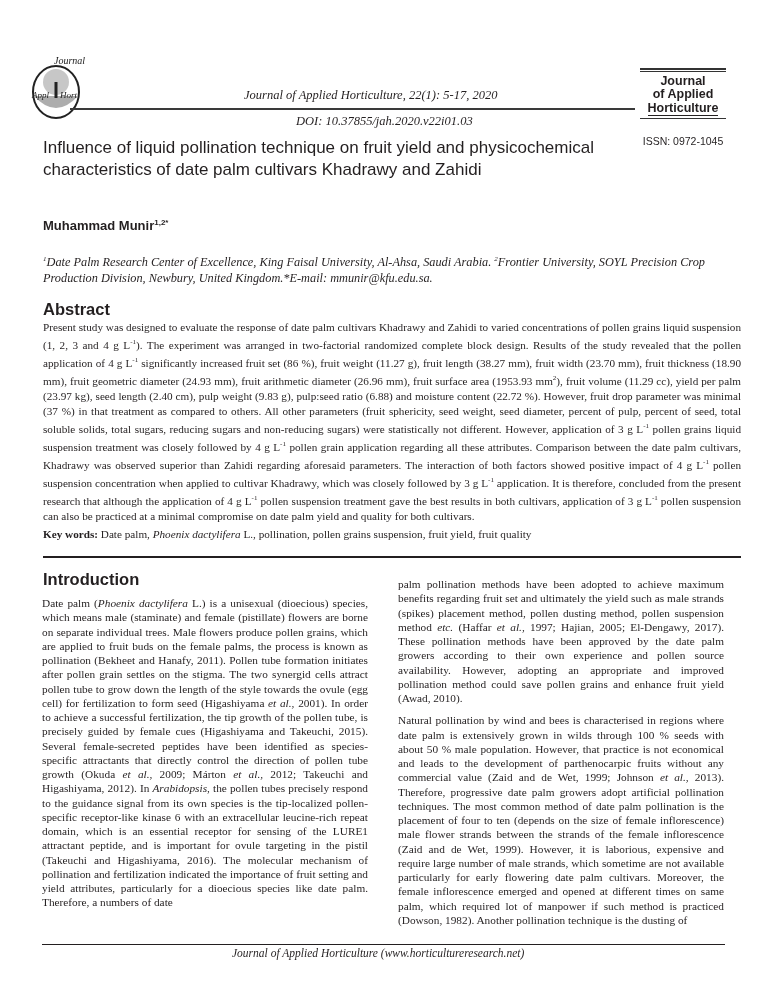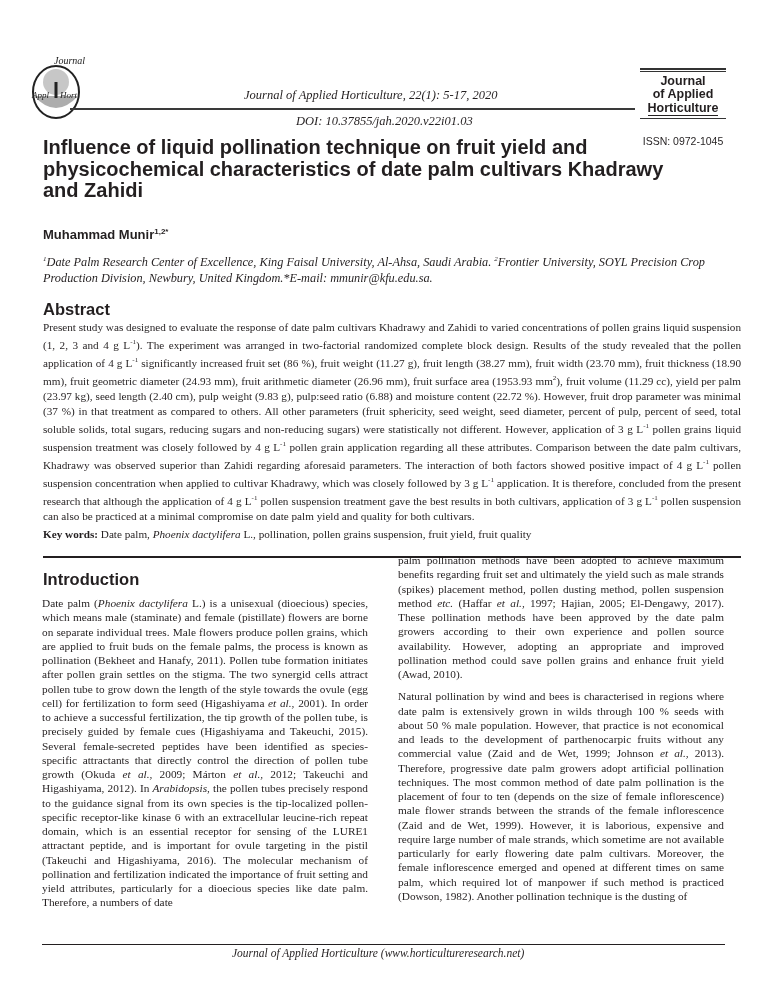--- a/index.html
+++ b/index.html
@@ -13,38 +13,38 @@
   .header-rule { position: absolute; left: 70px; top: 108px; width: 565px; height: 1.5px; background: #3a3a3a; }
   .doi-line { position: absolute; left: 296px; top: 114px; font-size: 12.5px; font-style: italic; }
   .brand-box { position: absolute; left: 640px; top: 68px; width: 86px; text-align: center; }
   .brand-box .topline { height: 1.5px; background: #333; margin-bottom: 1px; }
   .brand-box .topline2 { height: 1px; background: #333; margin-bottom: 3px; }
   .brand-box .name { font-weight: bold; font-size: 12.5px; line-height: 13.5px; }
   .brand-box .name .ul { border-bottom: 1.5px solid #231f20; display: inline-block; line-height: 13px; }
   .brand-box .issn { font-size: 10.5px; line-height: 12px; margin-top: 2px; border-top: 1px solid #333; padding-top: 16px; }
 
   
-  .title { position: absolute; left: 43px; top: 137px; width: 640px; font-size: 20px; font-weight: bold; line-height: 21.5px; }
-  .author { position: absolute; left: 43px; top: 227px; font-size: 13px; font-weight: bold; }
+  .title { position: absolute; left: 43px; top: 137px; width: 640px; font-size: 17px; font-weight: normal; line-height: 21.5px; }
+  .author { position: absolute; left: 43px; top: 218px; font-size: 13px; font-weight: bold; }
   .author sup { font-size: 8px; }
   .affil { position: absolute; left: 43px; top: 252px; width: 700px; font-size: 12.3px; font-style: italic; line-height: 15.5px; }
   .affil sup { font-size: 7px; }
 
   .h2 { font-size: 16.5px; font-weight: bold; }
   .abstract-h { position: absolute; left: 43px; top: 300px; text-align: center; }
   .abstract-body { position: absolute; left: 43px; top: 320px; width: 698px; font-size: 11.2px; line-height: 15.2px; text-align: justify; }
   .abstract-body sup { font-size: 7px; }
   .keywords { position: absolute; left: 43px; top: 528px; width: 698px; font-size: 11.2px; }
   .keywords b { font-weight: bold; }
   .section-rule { position: absolute; left: 43px; top: 556px; width: 698px; height: 1.5px; background: #231f20; }
 
   .intro-h { position: absolute; left: 43px; top: 570px; }
   .col { position: absolute; width: 326px; font-size: 11.3px; line-height: 14.25px; text-align: justify; }
   .col-left { left: 42px; top: 596px; }
-  .col-right { left: 398px; top: 553px; }
+  .col-right { left: 398px; top: 577px; }
   .col p { margin: 0 0 8px 0; }
   .footer-rule { position: absolute; left: 42px; top: 944px; width: 683px; height: 1.2px; background: #231f20; }
   .footer { position: absolute; left: 232px; top: 947px; font-size: 11.5px; font-style: italic; }
 </style>
 </head>
 <body>
 
 <div class="logo">
   <svg width="66" height="66" viewBox="0 0 66 66">
     <ellipse cx="30" cy="38" rx="23" ry="26" fill="none" stroke="#222" stroke-width="2"></ellipse>

